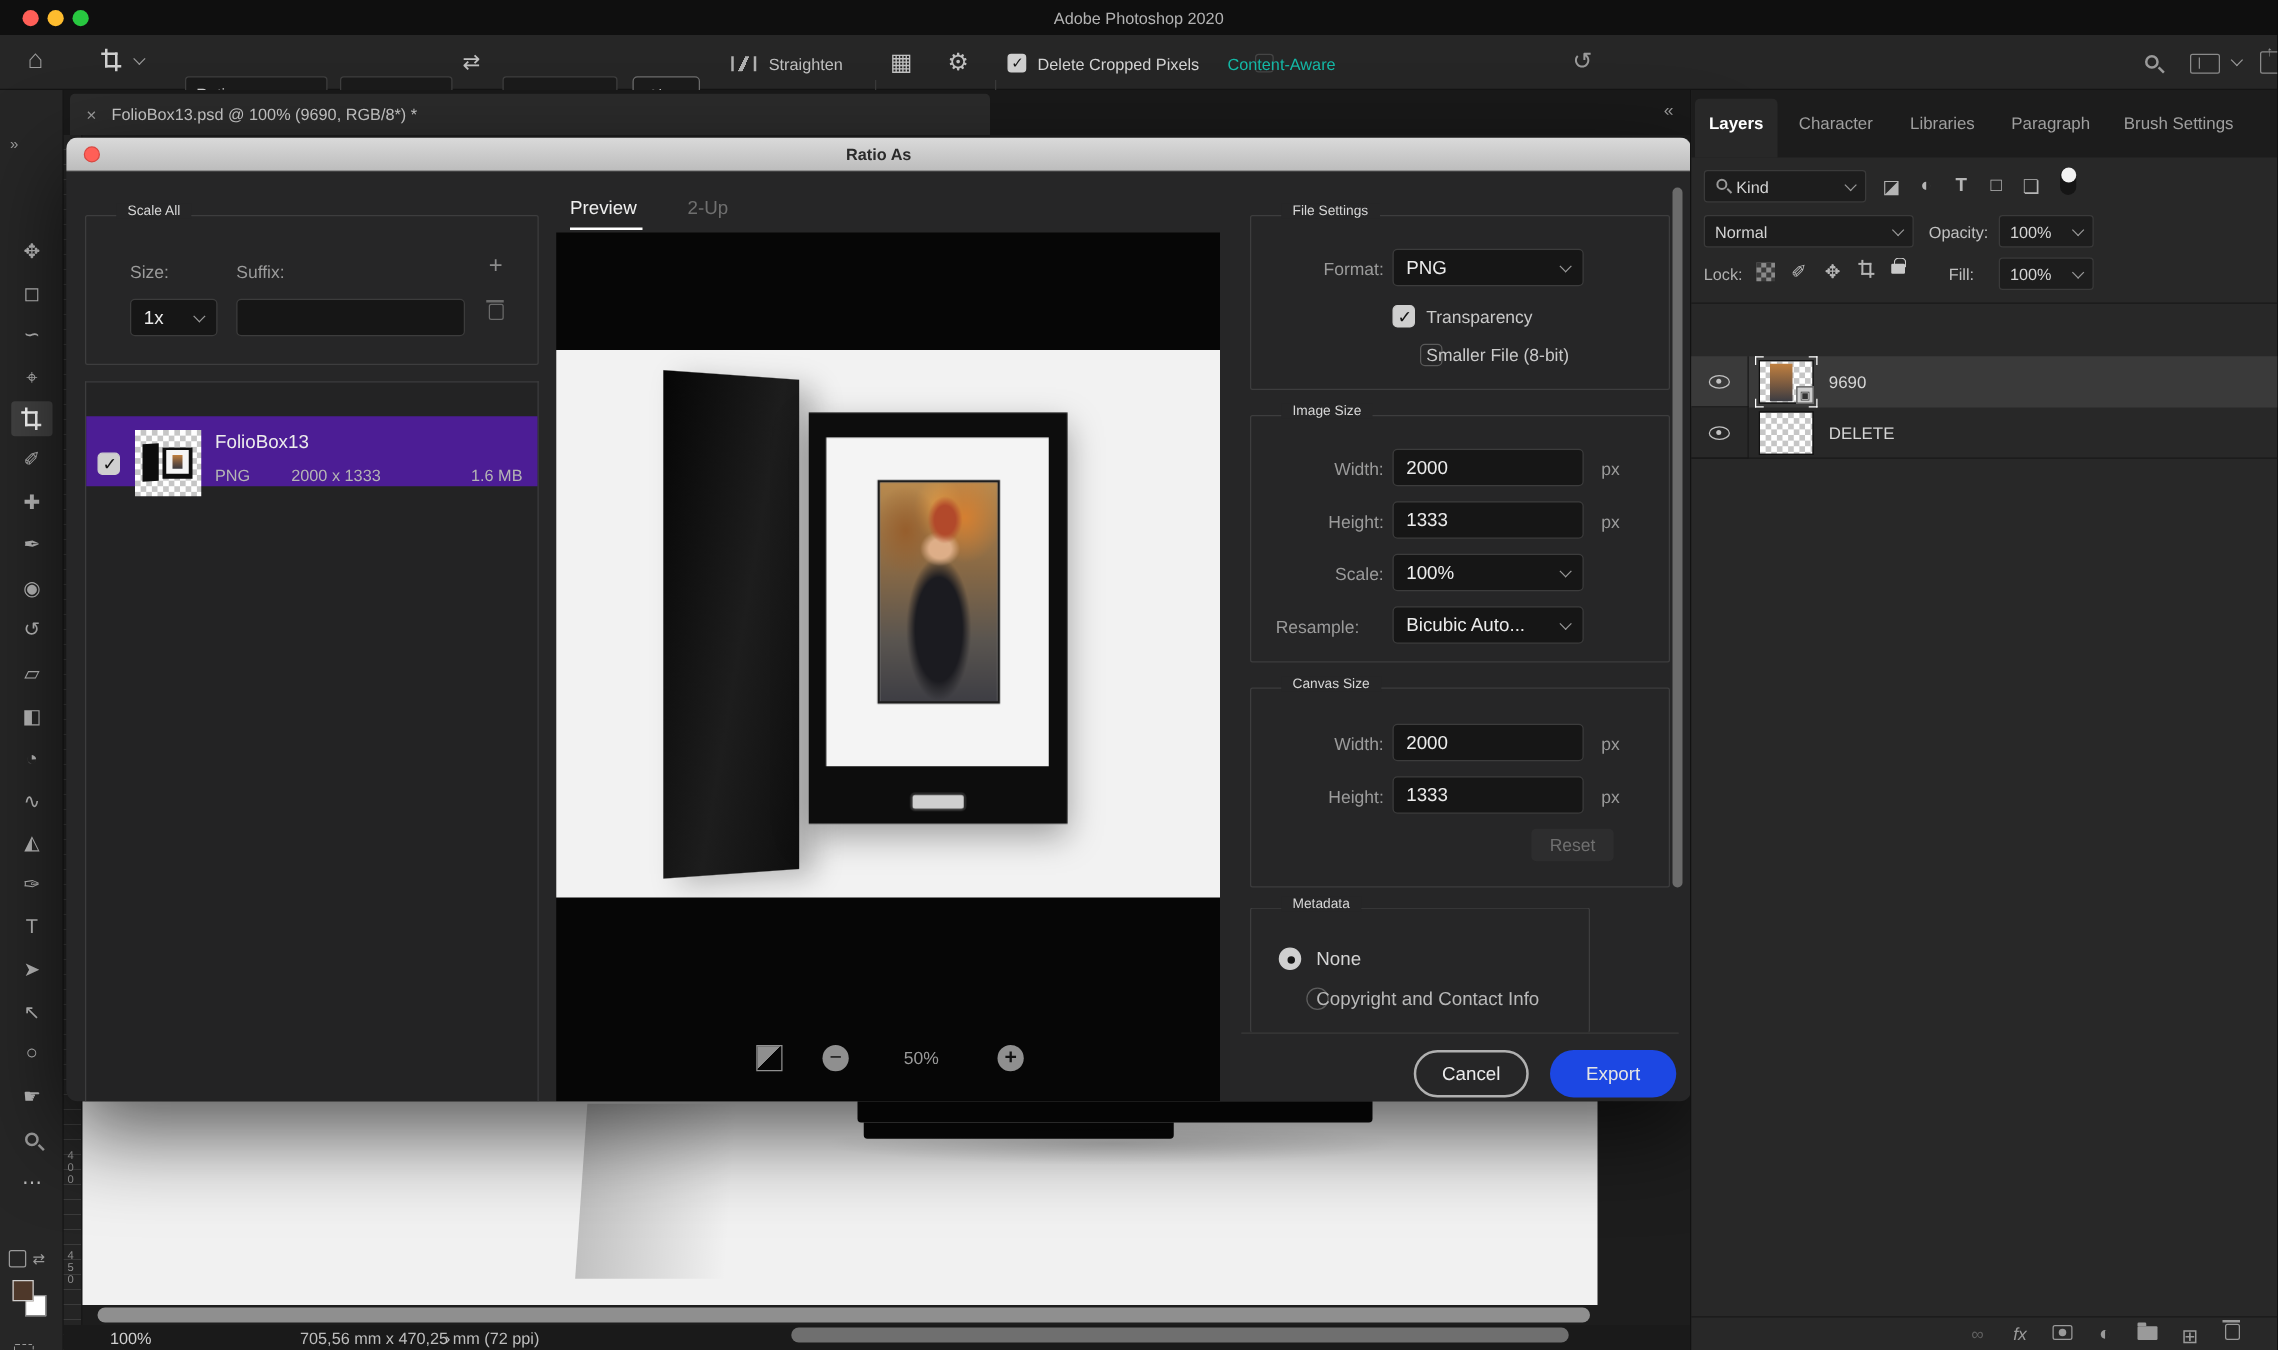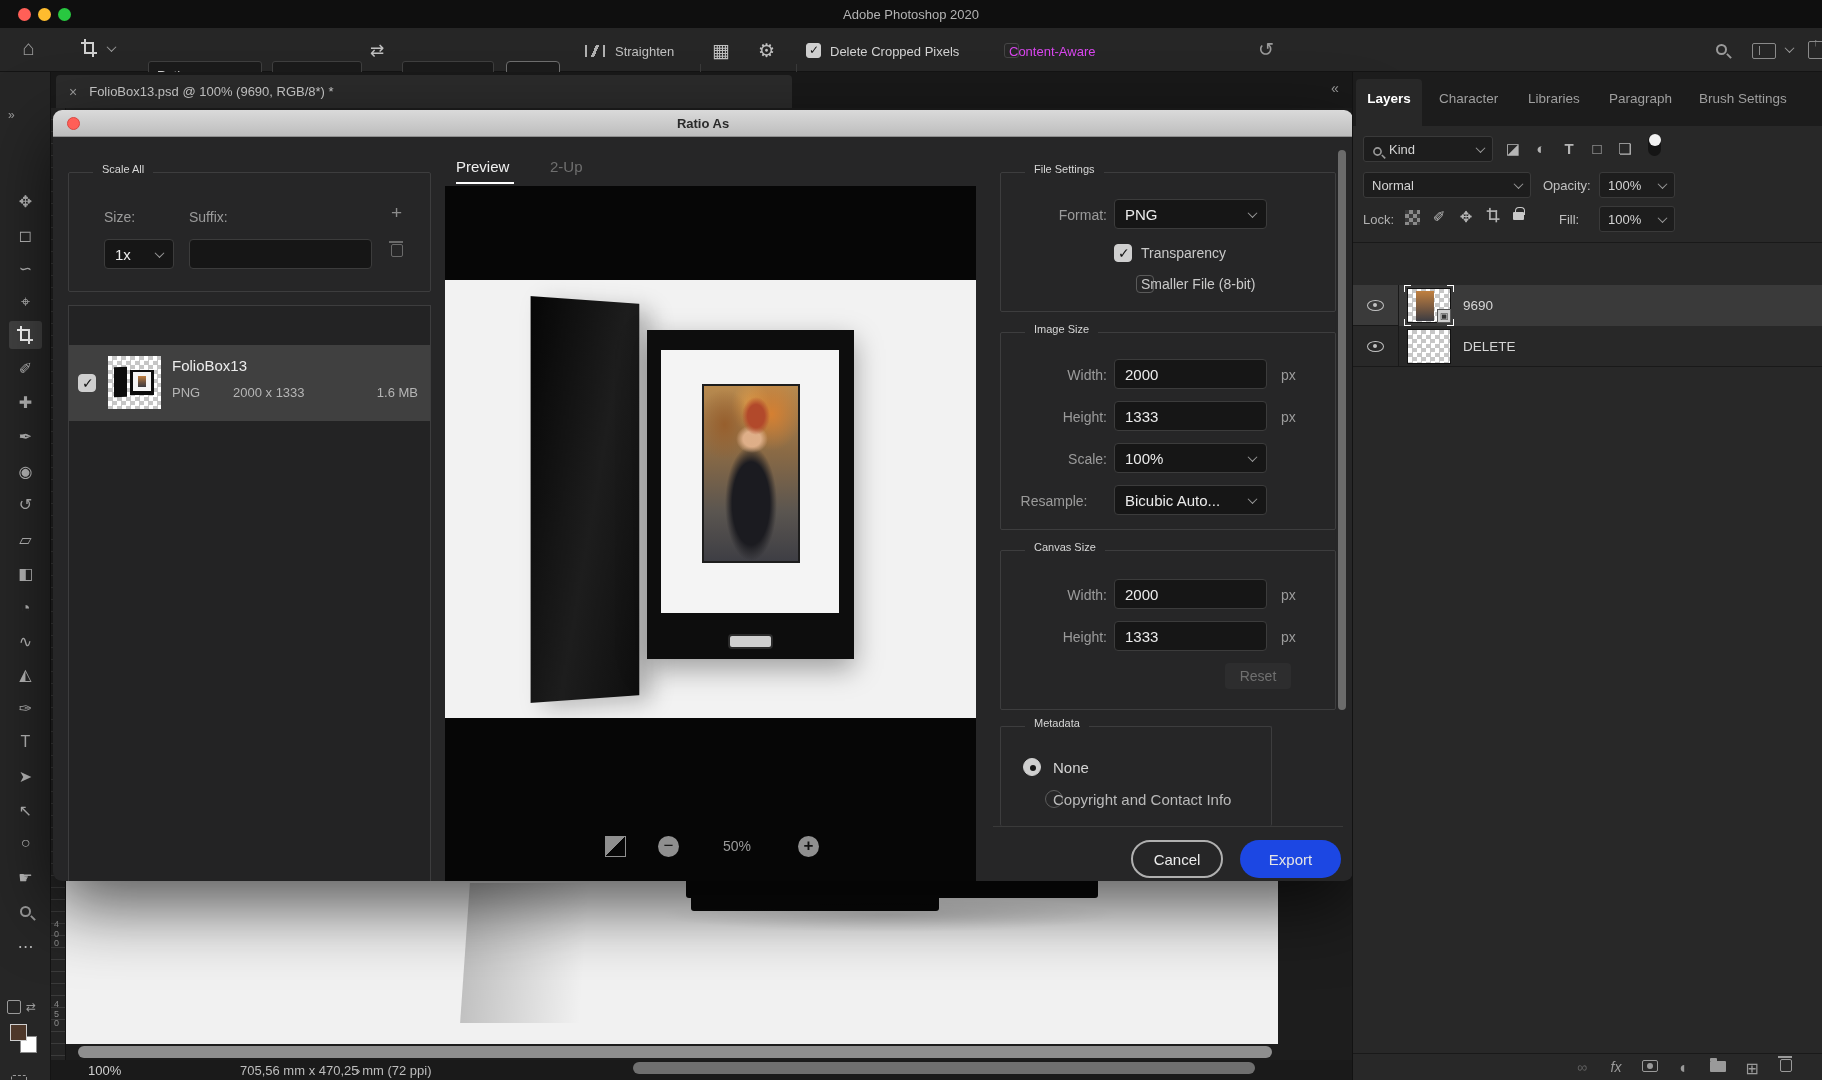--- a/index.html
+++ b/index.html
@@ -6,21 +6,21 @@
     --bar:#262626; --bg:#1d1d1d; --dlg:#262627; --panel:#282828;
     --bord:#3d3d3e; --inp:#161616; --inpb:#3c3c3c;
     --lbl:#9b9b9b; --val:#ececec; --dim:#6e6e6e; --ico:#b5b5b5;
     --accent:#1c47e3;
   }
   *{margin:0;padding:0;box-sizing:border-box}
   html,body{background:#000}
   body{font-family:"Liberation Sans","DejaVu Sans",sans-serif}
   #app{position:relative;width:1822px;height:1080px;background:var(--bg);overflow:hidden}
   .abs{position:absolute}
-  .row{display:flex;align-items:flex-end}
+  .row{display:flex;align-items:flex-start}
   
   .titlebar{left:0;top:0;width:1822px;height:28px;background:#0f0f0f;display:flex;align-items:center;justify-content:center}
   .tl{position:absolute;top:8px;width:13px;height:13px;border-radius:50%}
   .titletxt{color:#b3b3b3;font-size:13px}
   .optionsbar{left:0;top:28px;width:1822px;height:44px;background:var(--bar);border-bottom:1px solid #141414;color:var(--ico);font-size:13px}
   .sep{position:absolute;top:36px;width:1px;height:28px;background:#3a3a3a}
   .obtn{position:absolute;top:33px;height:30px;border:1px solid #6e6e6e;border-radius:4px;background:#1c1c1c;color:#e6e6e6;font-size:13px;display:flex;align-items:center;justify-content:center}
   .oinput{position:absolute;top:33px;height:28px;background:#1b1b1b;border:1px solid #3f3f3f;border-radius:3px}
   .oselect{position:absolute;top:33px;height:28px;background:#1b1b1b;border:1px solid #3f3f3f;border-radius:3px;color:#cfcfcf;font-size:13px;display:flex;align-items:center;padding:0 8px;justify-content:space-between}
   
@@ -135,21 +135,21 @@
     <div class="obtn" style="left:506px;width:54px">Clear</div>
     <span class="abs" style="left:585px;top:17px"><span class="levelico"></span></span>
     <span class="abs" style="left:615px;top:16px;color:#c0c0c0">Straighten</span>
     <div class="sep" style="left:700px"></div>
     <span class="abs" style="left:712px;top:11px;font-size:19px;color:#c0c0c0">▦</span>
     <span class="abs" style="left:758px;top:11px;font-size:19px;color:#c0c0c0">⚙</span>
     <div class="sep" style="left:796px"></div>
     <span class="abs cb sm on" style="left:806px;top:15px"></span>
     <span class="abs" style="left:830px;top:16px;color:#d3d3d3">Delete Cropped Pixels</span>
     <span class="abs cb sm" style="left:985px;top:15px;border-color:#454545"></span>
-    <span class="abs" style="left:1009px;top:16px;color:#d946ef">Content-Aware</span>
+    <span class="abs" style="left:982px;top:16px;color:#14b8a6">Content-Aware</span>
     <span class="abs" style="left:1258px;top:10px;font-size:19px;color:#9a9a9a">↺</span>
     <span class="abs" style="left:1716px;top:15px"><span class="mag"></span></span>
     <span class="abs" style="left:1752px;top:15px;width:24px;height:16px;border:1.5px solid #8a8a8a;border-radius:2px">
         <span style="position:absolute;left:3px;top:2px;width:4px;height:9px;border-right:1.5px solid #8a8a8a"></span>
       </span>
     <span class="abs chv" style="left:1786px;top:18px"></span>
     <span class="abs" style="left:1808px;top:13px;width:16px;height:18px;border:1.5px solid #8a8a8a;border-radius:2px">
         <span style="position:absolute;left:4px;top:-6px;color:#8a8a8a;font-size:11px">↑</span>
       </span>
   </div>
@@ -276,21 +276,21 @@
         <span>1x</span>
           <span class="chv"></span>
       </div>
       <div class="dinput" style="left:120px;top:66px;width:183px">
           <span></span>
         </div>
       <span class="abs" style="left:322px;top:70px;color:#6a6a6a"><span class="trashico"></span></span>
     </div>
 
     <div class="abs" style="left:15px;top:195px;width:363px;height:576px;background:#232324;border:1px solid var(--bord);border-bottom:none">
-      <div class="abs" style="left:0;top:39px;width:361px;height:76px;background:#404040">
+      <div class="abs" style="left:0;top:27px;width:361px;height:56px;background:#4c1d95">
         <span class="abs cb on" style="left:9px;top:29px"></span>
         <div class="abs checker fine" style="left:39px;top:11px;width:53px;height:53px">
           <div class="folio-mini abs" style="left:0;top:8px;width:53px;height:37px;background:transparent">
             <span class="fm-lid"></span>
             <span class="fm-frame">
                 <span class="fm-mat">
                   <span class="fm-ph"></span>
                 </span>
               </span>
           </div>

